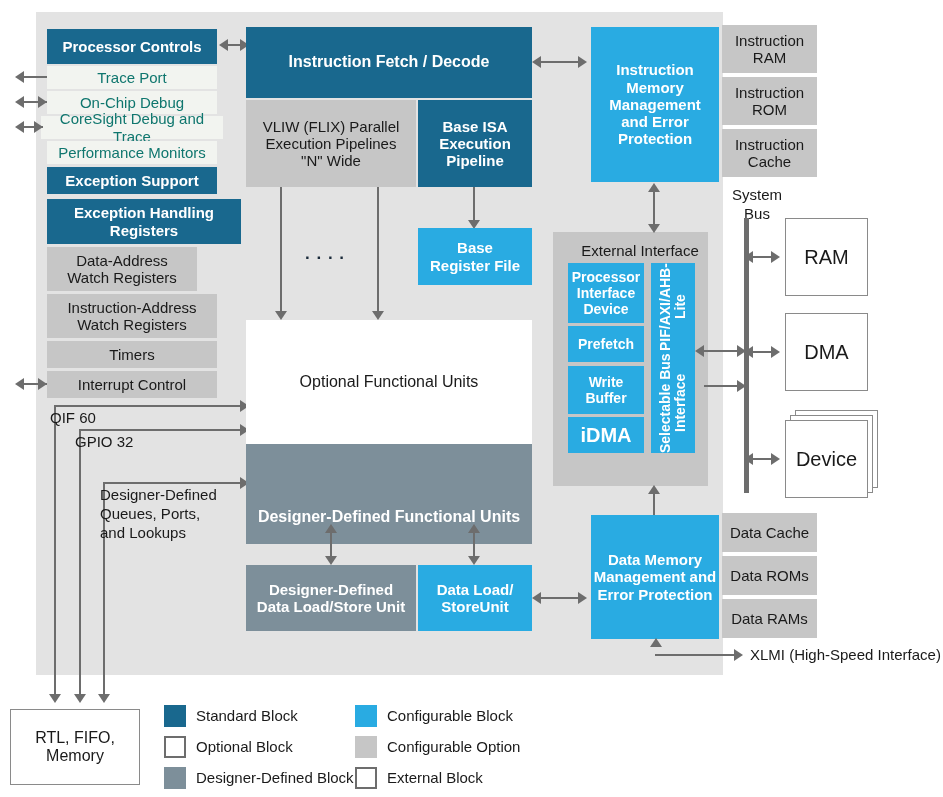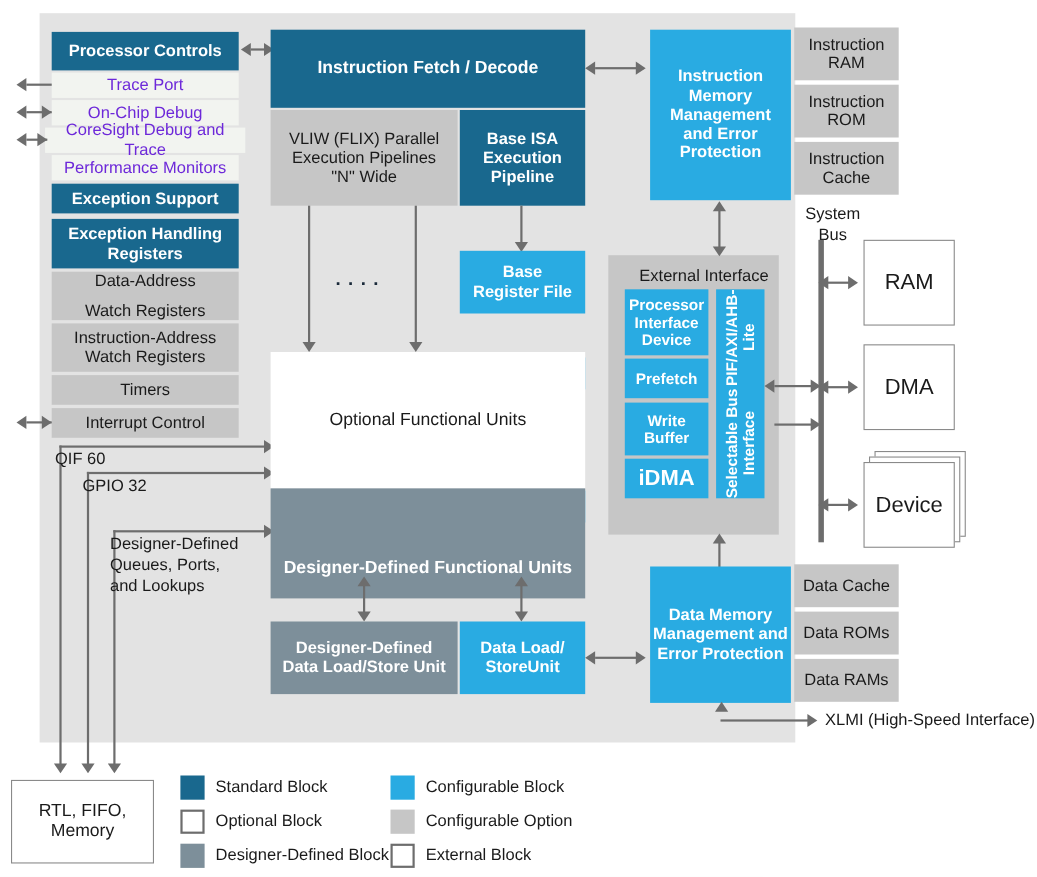--- a/index.html
+++ b/index.html
@@ -24,21 +24,21 @@
     display:flex;align-items:center;justify-content:center;
     text-align:center;line-height:1.15;
     box-sizing:border-box;
   }
   .std{background:#19688e;color:#ffffff;font-weight:bold;}
   .cfg{background:#29abe2;color:#ffffff;font-weight:bold;}
   .cfgopt{background:#c6c6c6;color:#1a1a1a;}
   .optional{background:#ffffff;color:#1a1a1a;}
   .ddb{background:#7d8f9a;color:#ffffff;font-weight:bold;}
   .ext{background:#ffffff;color:#1a1a1a;border:1px solid #8a8a8a;}
-  .lightrow{background:#f2f4f0;color:#6d28d9;}
+  .lightrow{background:#f2f4f0;color:#0f766e;}
 
   .regfile{
     background:#ffffff;border:2px solid #29abe2;color:#1a1a1a;
     font-size:11px;font-weight:bold;line-height:1.2;
   }
 
   
   .lbl{
     color:#1a1a1a;line-height:1.25;
   }
@@ -80,26 +80,26 @@
   <div class="abs blk lightrow" style="left:47px;top:66px;width:170px;height:23px;font-size:15px;">Trace Port</div>
 
   <div class="abs blk lightrow" style="left:47px;top:91px;width:170px;height:23px;font-size:15px;">On-Chip Debug</div>
 
   <div class="abs blk lightrow" style="left:41px;top:116px;width:182px;height:23px;font-size:15px;">CoreSight Debug and Trace</div>
 
   <div class="abs blk lightrow" style="left:47px;top:141px;width:170px;height:23px;font-size:15px;">Performance Monitors</div>
 
   <div class="abs blk std" style="left:47px;top:167px;width:170px;height:27px;font-size:15px;">Exception Support</div>
 
-  <div class="abs blk std" style="left:47px;top:199px;width:170px;height:45px;font-size:15px;flex-direction:column;">
+  <div class="abs blk std" style="left:47px;top:199px;width:194px;height:45px;font-size:15px;flex-direction:column;">
     <span>Exception Handling</span>
     <span>Registers</span>
   </div>
 
-  <div class="abs blk cfgopt" style="left:47px;top:247px;width:170px;height:44px;font-size:15px;flex-direction:column;justify-content:space-between;">
+  <div class="abs blk cfgopt" style="left:47px;top:247px;width:150px;height:44px;font-size:15px;flex-direction:column;">
     <span>Data-Address</span>
     <span>Watch Registers</span>
   </div>
 
   <div class="abs blk cfgopt" style="left:47px;top:294px;width:170px;height:44px;font-size:15px;flex-direction:column;">
     <span>Instruction-Address</span>
     <span>Watch Registers</span>
   </div>
 
   <div class="abs blk cfgopt" style="left:47px;top:341px;width:170px;height:27px;font-size:15px;">Timers</div>

